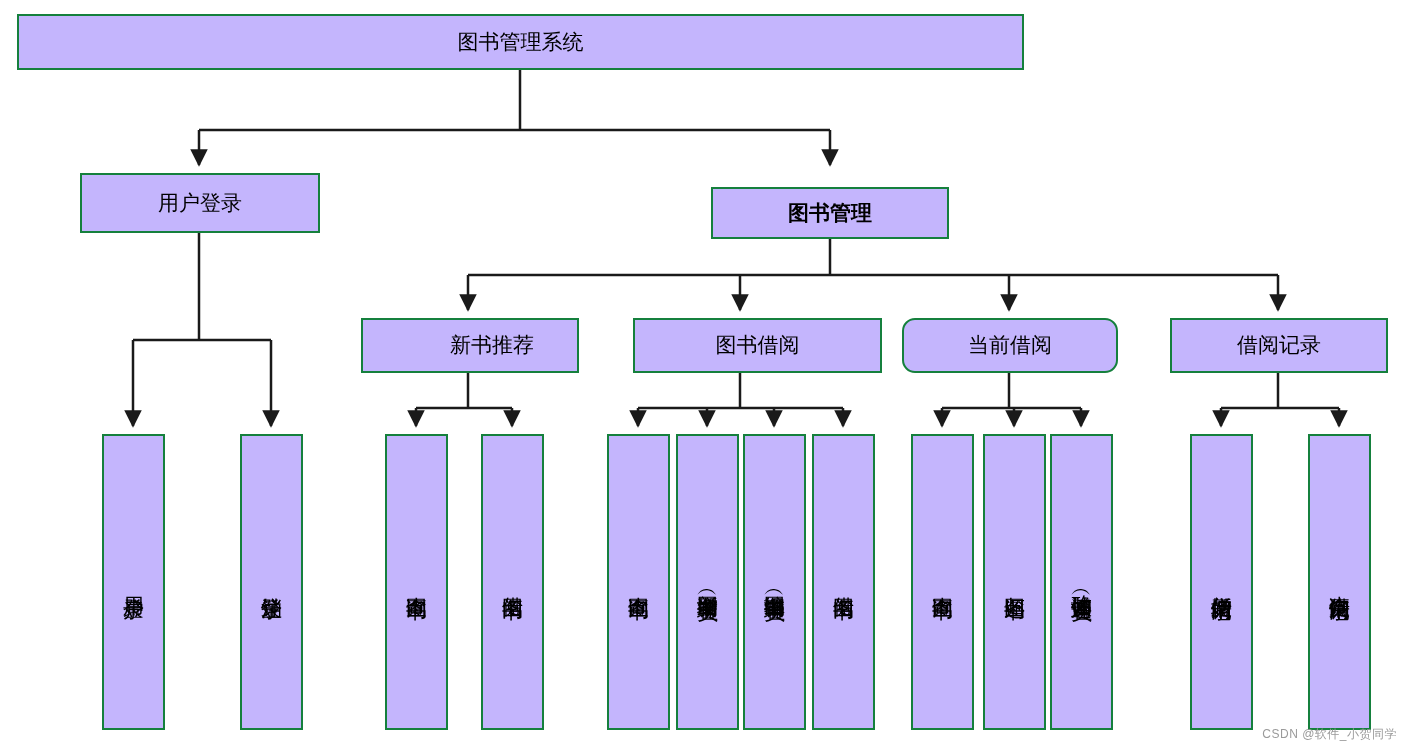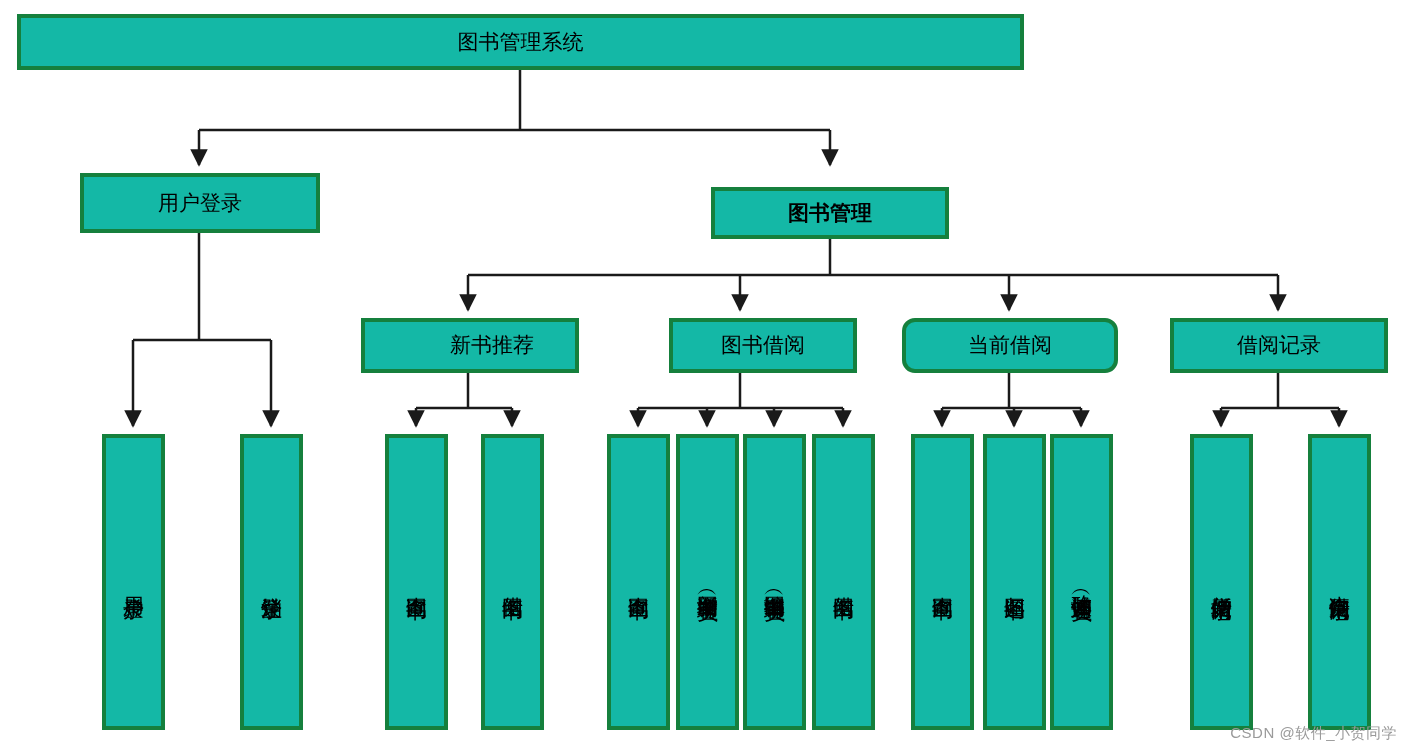--- a/index.html
+++ b/index.html
@@ -22,22 +22,22 @@
     position: absolute;
     left: 0;
     top: 0;
     width: 1405px;
     height: 747px;
     pointer-events: none;
   }
   .node {
     position: absolute;
     box-sizing: border-box;
-    border: 4px solid #15803d;
-    background: #14b8a6;
+    border: 2px solid #15803d;
+    background: #c4b5fd;
     display: flex;
     align-items: center;
     justify-content: center;
     text-align: center;
     color: #000000;
     font-size: 21px;
     line-height: 1.25;
   }
   .node.vertical {
     writing-mode: vertical-rl;
@@ -49,21 +49,21 @@
     white-space: normal;
   }
   .node.vertical .label {
     writing-mode: vertical-rl;
     text-orientation: upright;
   }
   .watermark {
     position: absolute;
     right: 8px;
     bottom: 4px;
-    font-size: 15px;
+    font-size: 12px;
     color: #9a9a9a;
     letter-spacing: 0.5px;
   }
 </style>
 </head>
 <body>
 
 <div id="canvas">
 
   <svg class="edges" viewBox="0 0 1405 747">
@@ -125,21 +125,21 @@
   </div>
 
   <div class="node" style="left:711px; top:187px; width:238px; height:52px;font-weight:bold;">
     <span class="label">图书管理</span>
   </div>
 
   <div class="node" style="left:361px; top:318px; width:218px; height:55px;padding-left:44px;">
     <span class="label">新书推荐</span>
   </div>
 
-  <div class="node" style="left:669px; top:318px; width:188px; height:55px;">
+  <div class="node" style="left:633px; top:318px; width:249px; height:55px;">
     <span class="label">图书借阅</span>
   </div>
 
   <div class="node" style="left:902px; top:318px; width:216px; height:55px;border-radius:13px;">
     <span class="label">当前借阅</span>
   </div>
 
   <div class="node" style="left:1170px; top:318px; width:218px; height:55px;">
     <span class="label">借阅记录</span>
   </div>

